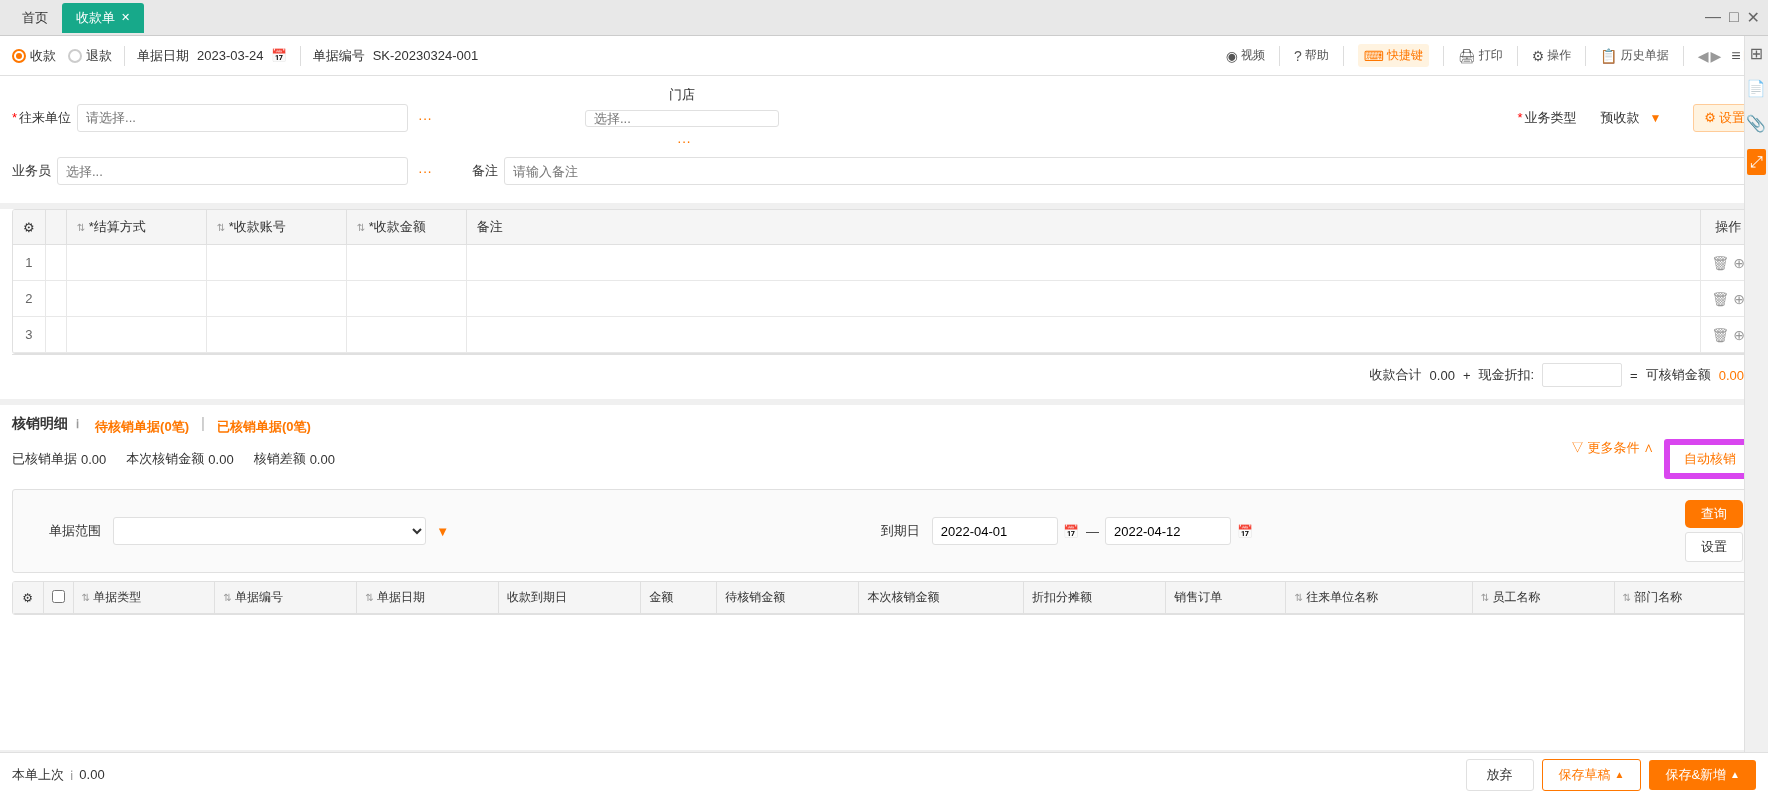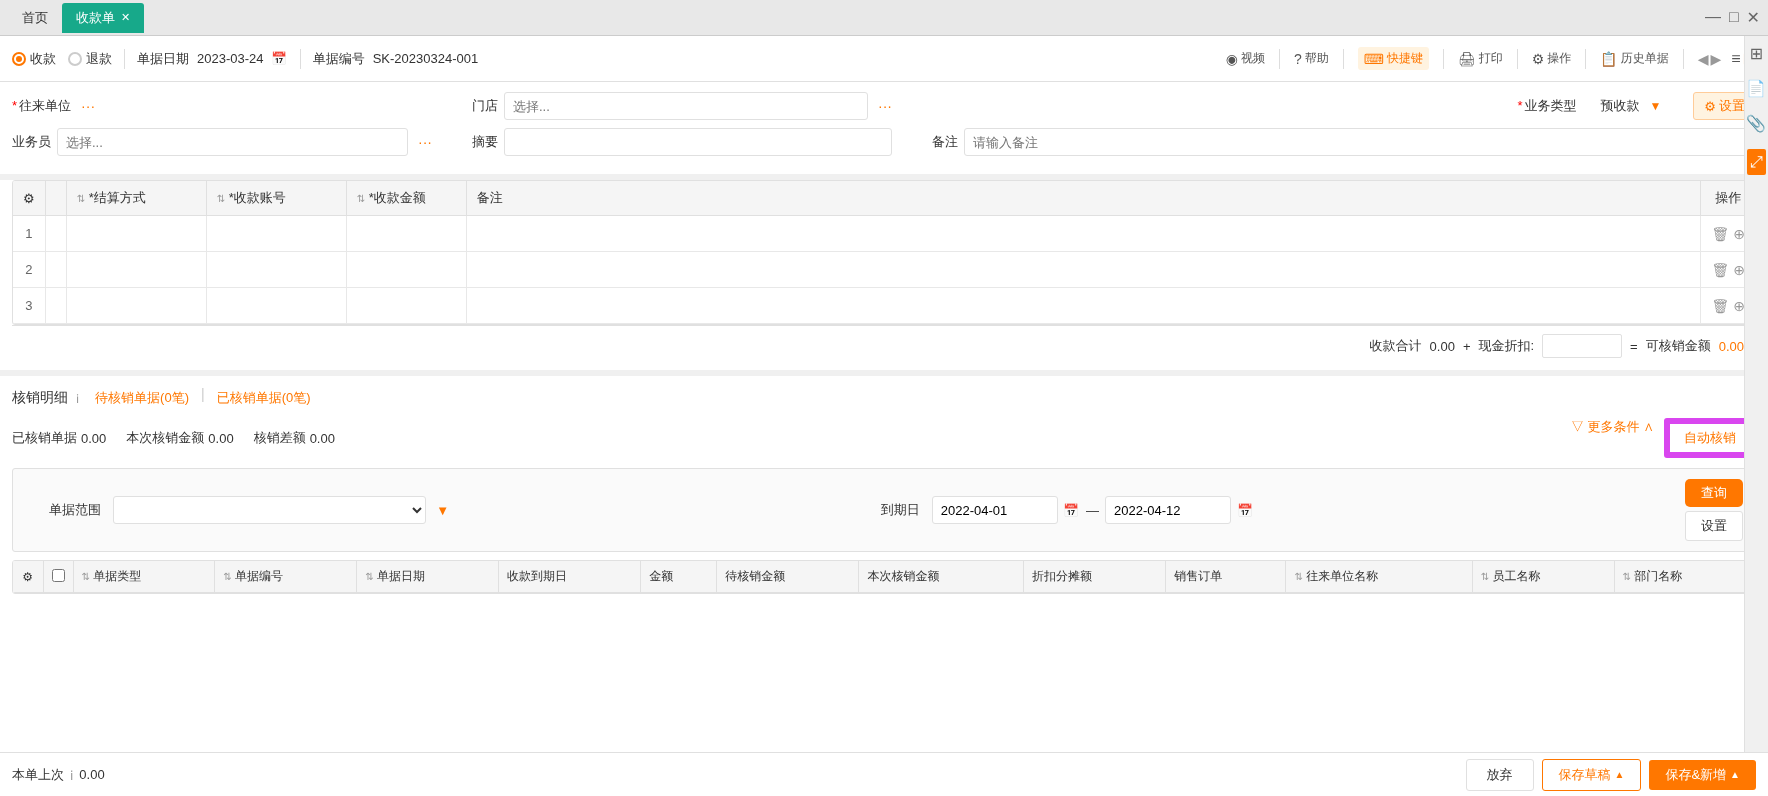--- a/index.html
+++ b/index.html
@@ -14,21 +14,21 @@
       padding: 6px 14px; cursor: pointer; font-size: 13px; color: #333; background: #e8e8e8;
       border-radius: 3px 3px 0 0; display: flex; align-items: center; gap: 6px;
     }
     .tab-item.active { background: #17a98a; color: #fff; }
     .tab-close { font-size: 11px; cursor: pointer; }
     .tab-bar-actions { margin-left: auto; display: flex; gap: 8px; }
     .tab-bar-actions span { cursor: pointer; font-size: 16px; color: #666; }
     
     
     .toolbar {
-      display: flex; align-items: center; background: #fff; height: 46px; padding: 0 12px;
+      display: flex; align-items: center; background: #fff; height: 40px; padding: 0 12px;
       border-bottom: 1px solid #e0e0e0; gap: 8px;
     }
     .radio-group { display: flex; align-items: center; gap: 12px; }
     .radio-item { display: flex; align-items: center; gap: 4px; cursor: pointer; }
     .radio-dot { width: 14px; height: 14px; border-radius: 50%; border: 2px solid #ccc; display: flex; align-items: center; justify-content: center; }
     .radio-dot.active { border-color: #ff7700; }
     .radio-dot.active::after { content: ''; width: 6px; height: 6px; border-radius: 50%; background: #ff7700; display: block; }
     .divider-v { width: 1px; height: 20px; background: #ddd; margin: 0 4px; }
     .field-label { color: #333; font-size: 13px; }
     .field-value { color: #333; font-size: 13px; }
@@ -74,21 +74,21 @@
     
     
     .summary-row { display: flex; align-items: center; justify-content: flex-end; padding: 8px 12px; gap: 8px; background: #fff; border-top: 1px solid #e0e0e0; }
     .summary-label { color: #333; font-size: 13px; }
     .summary-value { color: #333; font-size: 13px; }
     .summary-orange { color: #ff7700; font-size: 13px; }
     .summary-input { width: 80px; height: 24px; border: 1px solid #e0e0e0; border-radius: 2px; text-align: right; padding: 0 4px; }
     
     
     .verification-section { padding: 10px 12px; background: #fff; }
-    .section-title { font-size: 14px; font-weight: normal; color: #333; display: flex; align-items: center; gap: 8px; margin-bottom: 8px; }
+    .section-title { font-size: 14px; font-weight: bold; color: #333; display: flex; align-items: flex-start; gap: 8px; }
     .section-title-info { color: #999; font-size: 12px; cursor: pointer; }
     .verify-tabs { display: flex; gap: 0; margin-bottom: 8px; }
     .verify-tab { color: #ff7700; cursor: pointer; font-size: 13px; padding: 3px 8px; }
     .verify-tab.active { color: #ff7700; }
     .verify-stats { display: flex; align-items: center; gap: 20px; margin-bottom: 10px; }
     .verify-stat { display: flex; align-items: center; gap: 4px; font-size: 13px; }
     .verify-stat-label { color: #333; }
     .verify-stat-value { color: #333; }
     .filter-more { color: #ff7700; cursor: pointer; font-size: 13px; display: flex; align-items: center; gap: 3px; margin-left: auto; }
     .auto-verify-btn { background: #fff; border: 6px solid #d946ef; color: #ff7700; padding: 5px 14px; border-radius: 3px; cursor: pointer; font-size: 13px; }
@@ -209,24 +209,25 @@
 
 <div class="main-content" style="height: calc(796px - 36px - 42px - 44px); overflow-y: auto;">
 
   <div class="form-section">
     <div class="form-row">
 
       <div class="form-field" style="max-width: 420px;">
         <span class="form-field-label">
           <span class="required-star">*</span><span>往来单位</span>
         </span>
+        <input class="form-input" type="text" placeholder="请选择..." style="">
         <span class="more-btn">···</span>
       </div>
 
-      <div class="form-field" style="max-width: 420px; margin-left: 40px;">
+      <div class="form-field" style="max-width: 420px; margin-left: 40px; flex-direction: column;">
         <span class="form-field-label">门店</span>
         <input class="form-input" type="text" placeholder="选择..." style="">
         <span class="more-btn">···</span>
       </div>
 
       <div class="form-field" style="margin-left: 40px; justify-content: flex-end;">
         <span class="form-field-label">
           <span class="required-star">*</span><span>业务类型</span>
         </span>
         <span class="business-type-value" style="margin-left: 18px;">预收款</span>
@@ -239,24 +240,20 @@
       </div>
     </div>
     <div class="form-row">
 
       <div class="form-field" style="max-width: 420px;">
         <span class="form-field-label">业务员</span>
         <input class="form-input" type="text" placeholder="选择..." style="">
         <span class="more-btn">···</span>
       </div>
 
-      <div class="form-field" style="margin-left: 40px; max-width: 420px;">
-        <span class="form-field-label">摘要</span>
-        <input class="form-input" type="text" style="">
-      </div>
 
       <div class="form-field" style="margin-left: 40px; flex: 1;">
         <span class="form-field-label">备注</span>
         <input class="form-input" type="text" style="flex: 1 1 0%;" placeholder="请输入备注">
       </div>
     </div>
   </div>
 
   <div class="table-section" style="padding: 0 12px 4px;">
     <div class="table-wrapper">

